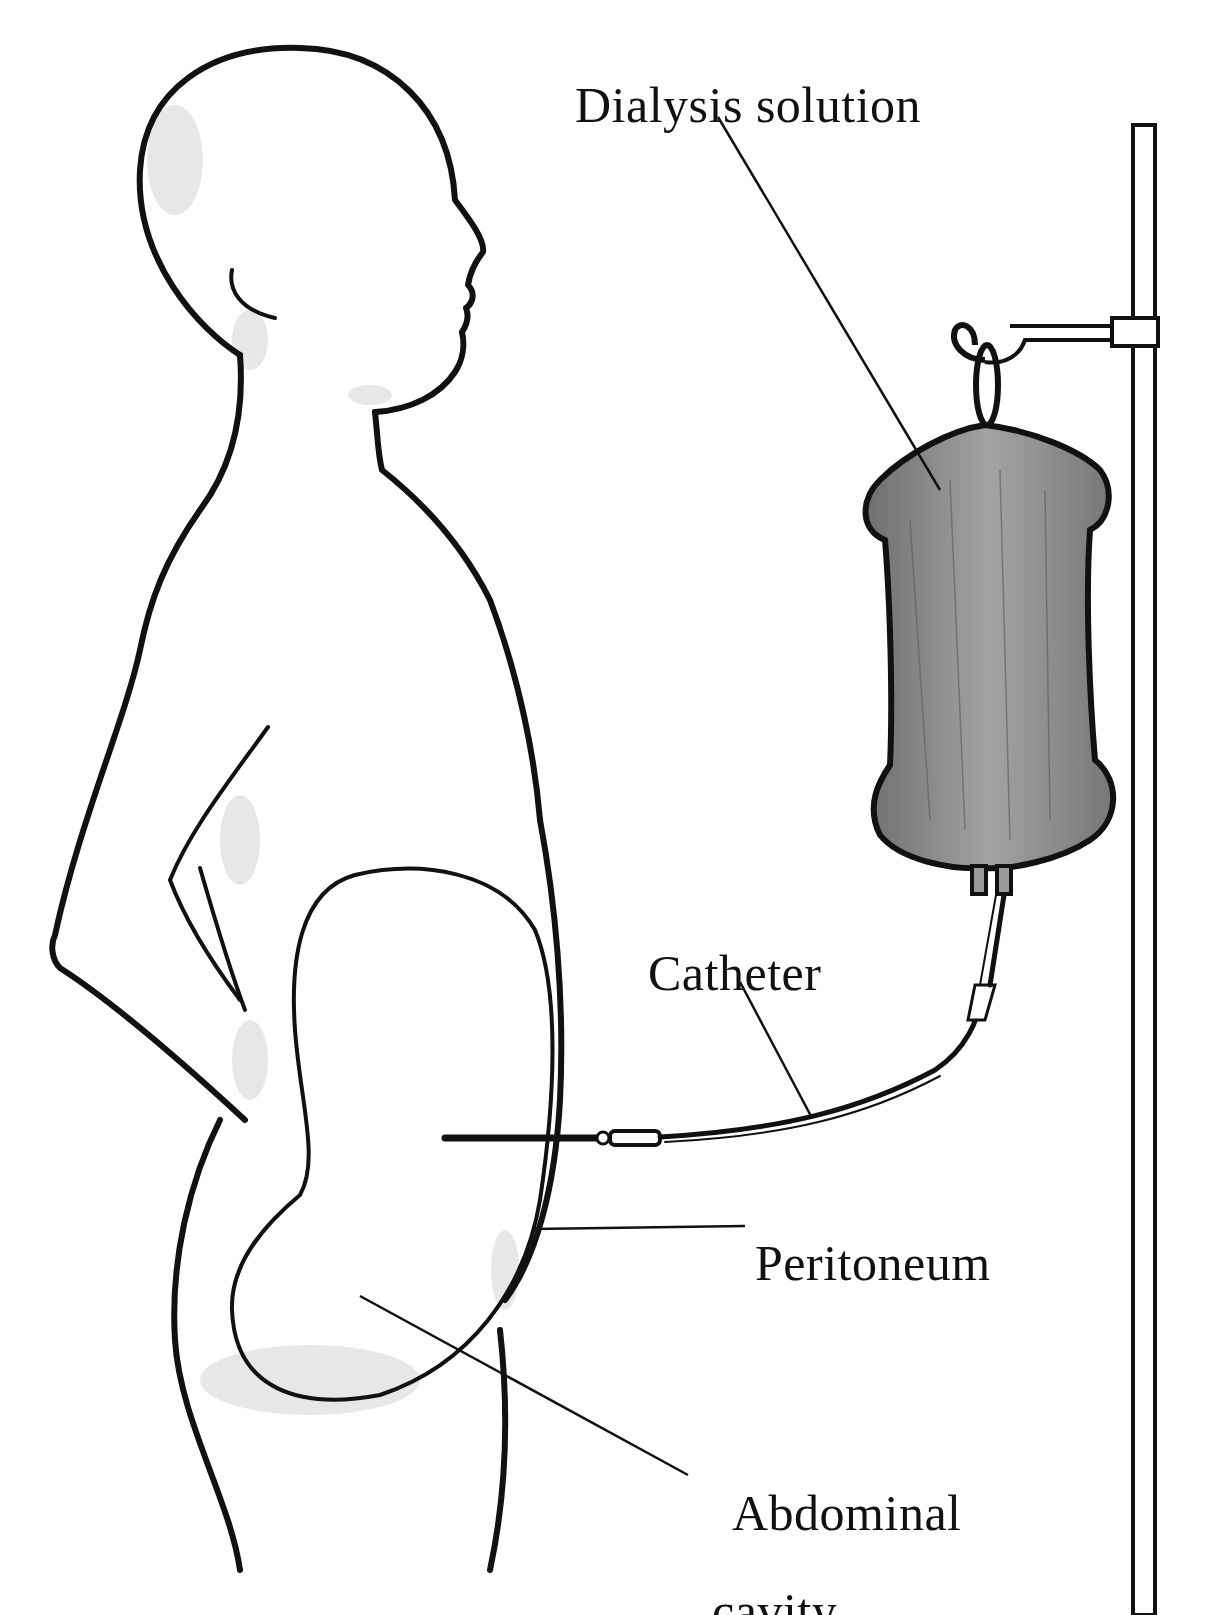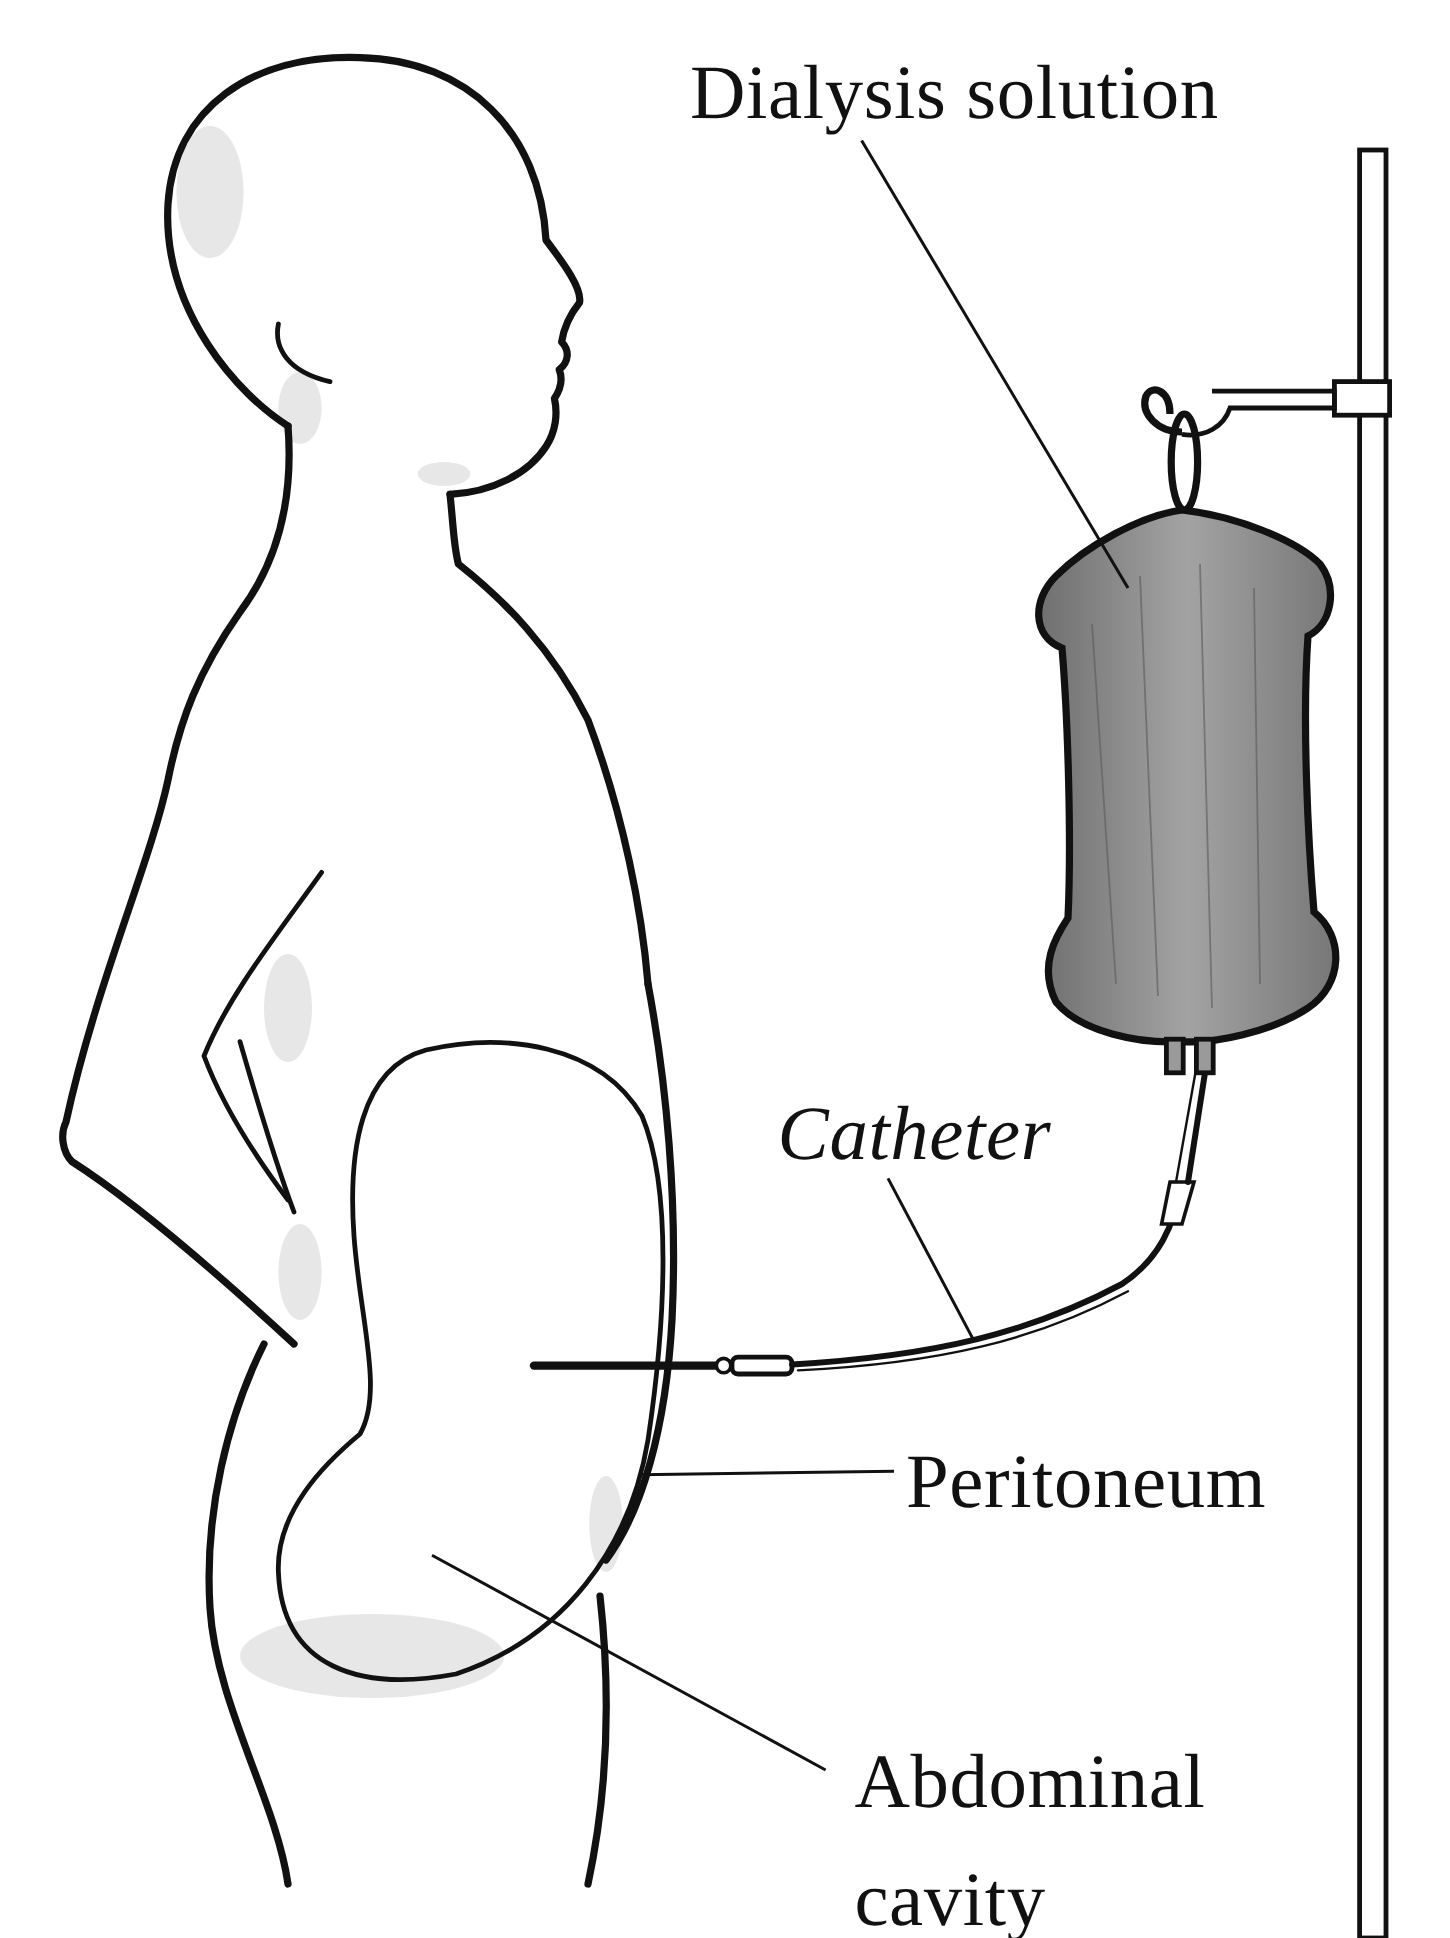--- a/index.html
+++ b/index.html
@@ -2,24 +2,25 @@
 <html><head>
   <meta charset="utf-8">
   <style>
     html, body { margin: 0; padding: 0; background: #ffffff; }
     body { width: 1208px; height: 1615px; position: relative; overflow: hidden; }
     svg.art { position: absolute; left: 0; top: 0; width: 1208px; height: 1615px; }
     .label {
       position: absolute;
       font-family: "Liberation Serif", "DejaVu Serif", serif;
       color: #111111;
-      font-size: 64px;
+      font-size: 50px;
       line-height: 1.1;
       white-space: nowrap;
       letter-spacing: 0.5px;
+      margin-top: 36px;
     }
   </style>
 </head>
 <body>
 
 <svg class="art" viewBox="0 0 1208 1615" xmlns="http://www.w3.org/2000/svg">
   <defs>
     <linearGradient id="bagGrad" x1="0" y1="0" x2="1" y2="0">
       <stop offset="0" stop-color="#6f6f6f"></stop>
       <stop offset="0.5" stop-color="#a3a3a3"></stop>
@@ -97,16 +98,16 @@
 
   <g stroke="#111111" stroke-width="2.5" fill="none">
     <line x1="718" y1="117" x2="940" y2="490"></line>
     <line x1="740" y1="982" x2="812" y2="1118"></line>
     <line x1="533" y1="1229" x2="745" y2="1226"></line>
     <line x1="360" y1="1296" x2="688" y2="1475"></line>
   </g>
 </svg>
 
 <div class="label" style="left:575px; top:42px;">Dialysis solution</div>
-<div class="label" style="left:648px; top:910px;font-style:italic;">Catheter</div>
+<div class="label" style="left:648px; top:910px;">Catheter</div>
 <div class="label" style="left:755px; top:1200px;text-align:center;">Peritoneum</div>
-<div class="label" style="left:712px; top:1450px;">Abdominal</div>
+<div class="label" style="left:732px; top:1450px;">Abdominal</div>
 <div class="label" style="left:712px; top:1548px;">cavity</div>
 
 </body></html>

